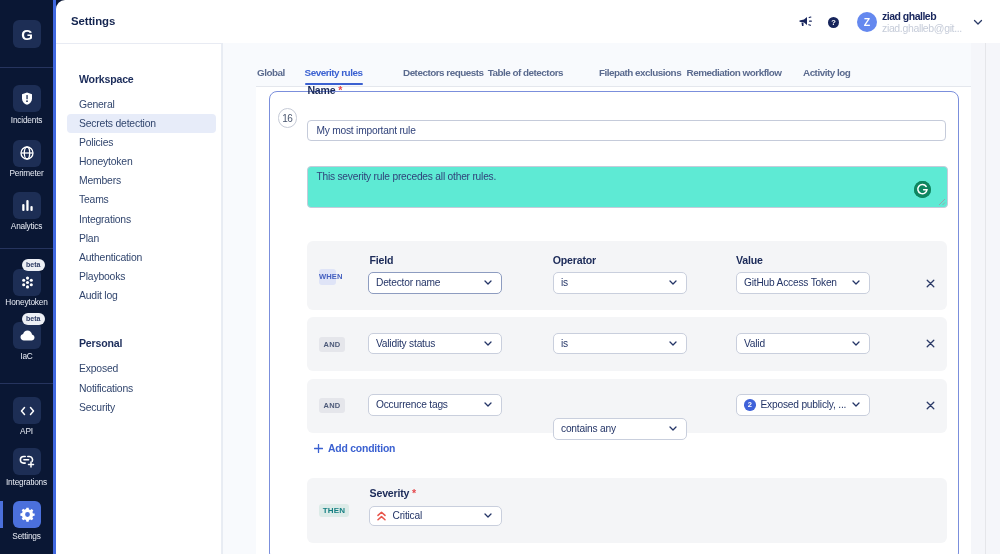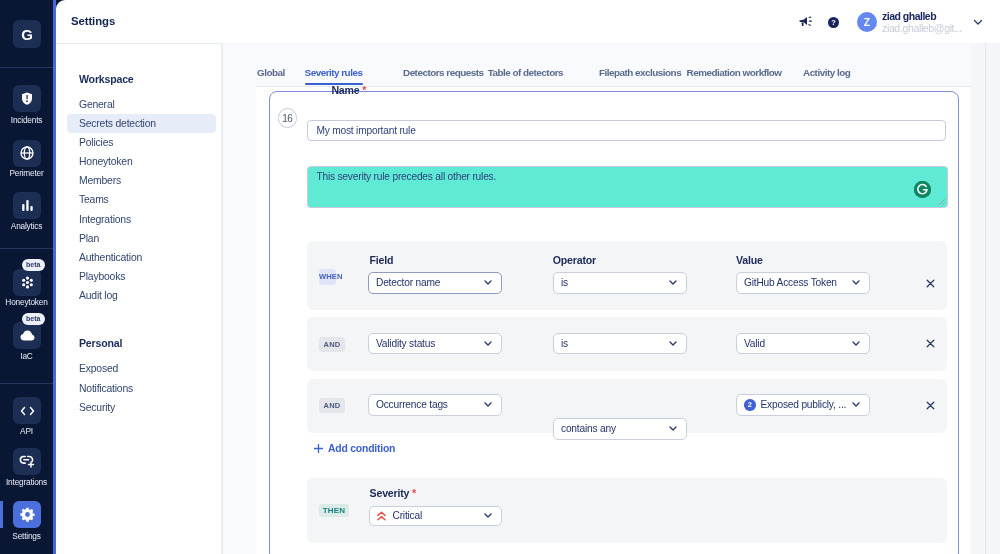--- a/index.html
+++ b/index.html
@@ -205,21 +205,21 @@
   <span class="tab" style="left:686.6px;">Remediation workflow</span>
   <span class="tab" style="left:803px;">Activity log</span>
 </div>
 <div class="abs" id="tabline"></div>
 <div class="abs" id="panel"></div>
 <div class="abs" id="gutter"></div>
 <div class="abs" id="gutline"></div>
 
 <div class="abs" id="card"></div>
 <div class="abs" id="num16">16</div>
-<div class="flabel" style="left:307.4px; top:84px;margin-left:24px;">Name <span class="star">*</span></div>
+<div class="flabel" style="left:307.4px; top:84px;">Name <span class="star">*</span></div>
 <div class="abs" id="nameinput">
     <span style="top:3.5px;">My most important rule</span>
   </div>
 <div class="flabel" style="left:307.4px; top:166px;">Description</div>
 <div class="abs" id="descarea">
   <span style="top:4px;">This severity rule precedes all other rules.</span>
   <div id="gram">
       <svg width="17" height="17" viewBox="0 0 17 17">
         <circle cx="8.5" cy="8.5" r="8.5" fill="#0f8660"></circle>
         <path d="M12.2 5.5 A4.6 4.6 0 1 0 13 8.7 L9.6 8.7" stroke="#fff" stroke-width="1.5" fill="none" stroke-linecap="round"></path>

